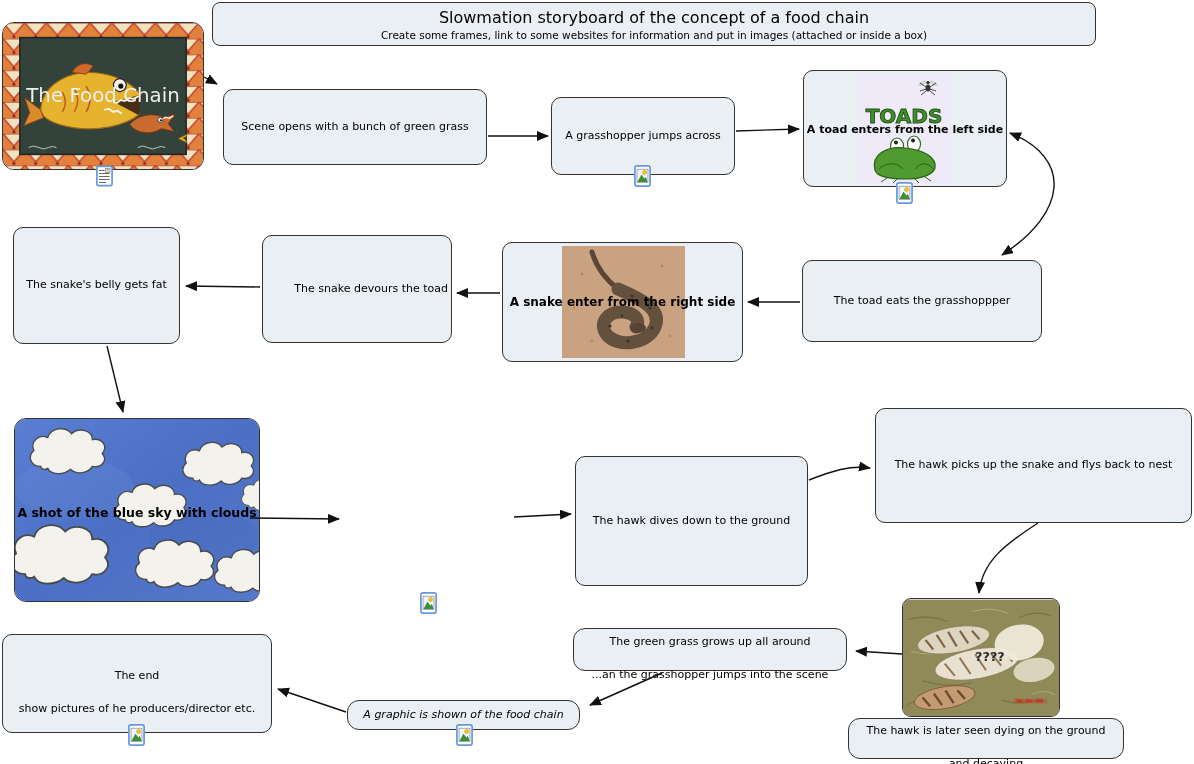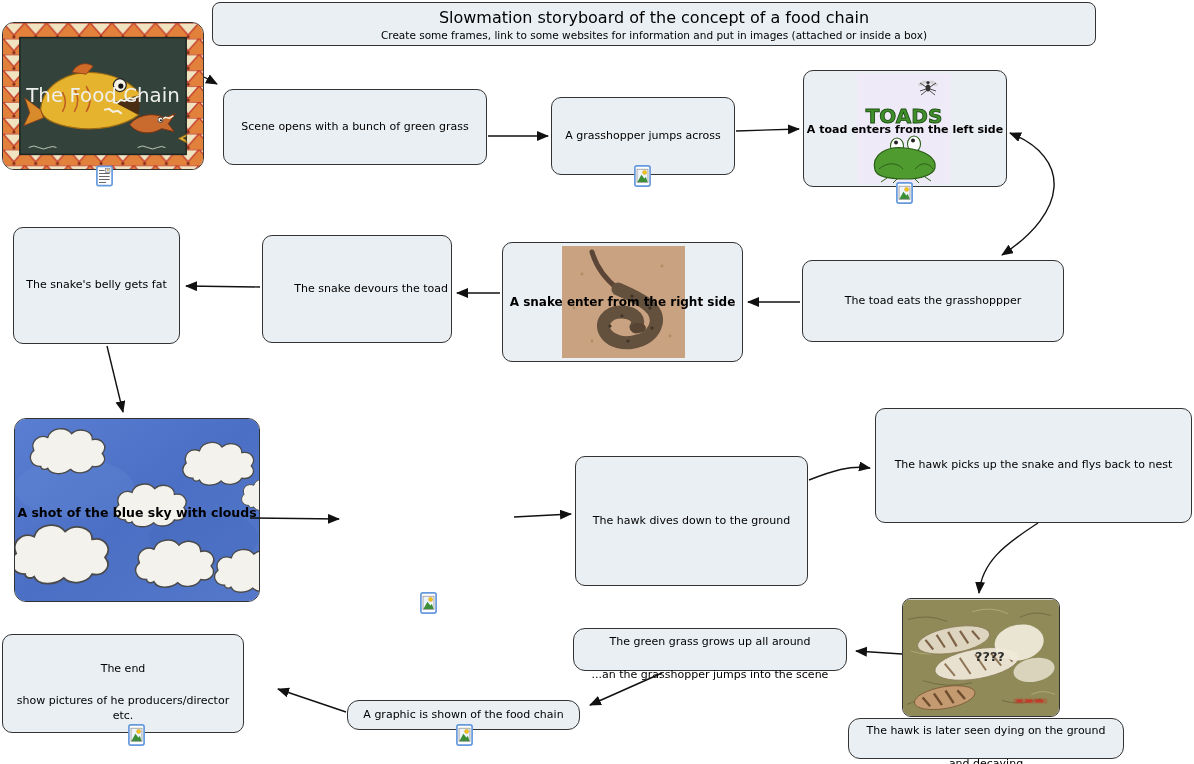--- a/index.html
+++ b/index.html
@@ -116,21 +116,21 @@
         <circle cx="39" cy="68.5" r="2" fill="#222"></circle>
           <circle cx="56" cy="66.5" r="2" fill="#222"></circle>
         <path d="M18 96 C 14 80 30 72 48 74 C 68 76 80 84 78 94 C 76 101 64 105 48 105 C 32 105 20 103 18 96 Z" fill="#4f9b30" stroke="#2c6018" stroke-width="1.2"></path>
         <path d="M22 95 C 30 88 40 88 46 95 M58 95 C 64 88 71 88 76 95" stroke="#2c6018" stroke-width="1" fill="none"></path>
         <path d="M30 104 l-6 4 M40 105 l-4 4 M58 105 l4 4 M68 103 l6 4" stroke="#2c6018" stroke-width="1" fill="none"></path>
       </g>
     </svg>
     <span class="overlay-label" style="top:52px;font-size:11px;">A toad enters from the left side</span>
   </div>
 
-  <div class="node" style="left:802px;top:260px;width:262px;height:82px;">
+  <div class="node" style="left:802px;top:260px;width:240px;height:82px;">
     <span class="t">The toad eats the grasshoppper</span>
   </div>
 
   <div class="node" style="left:502px;top:242px;width:241px;height:120px;">
     <svg viewBox="0 0 123 112" width="123" height="112" style="position:absolute;left:59px;top:3px;">
       <rect width="123" height="112" fill="#c9a381"></rect>
       <g fill="#b08a62">
           <circle cx="20" cy="28" r="1.4"></circle>
           <circle cx="100" cy="20" r="1.4"></circle>
           <circle cx="30" cy="95" r="1.4"></circle>
@@ -255,25 +255,25 @@
     </span>
   </div>
 
   <div class="node lines2" style="left:573px;top:628px;width:274px;height:43px;border-radius:12px;">
     <span class="t">
       <div>The green grass grows up all around</div>
       <div>...an the grasshopper jumps into the scene</div>
     </span>
   </div>
 
-  <div class="node" style="left:347px;top:700px;width:233px;height:30px;border-radius:12px;">
+  <div class="node" style="left:347px;top:700px;width:233px;height:30px;border-radius:12px;font-style:italic;">
     <span class="t">A graphic is shown of the food chain</span>
   </div>
 
-  <div class="node lines2" style="left:2px;top:634px;width:242px;height:99px;">
+  <div class="node lines2" style="left:2px;top:634px;width:270px;height:99px;">
     <span class="t">
       <div>The end</div>
       <div>show pictures of he producers/director etc.</div>
     </span>
   </div>
 
   <svg class="arrows" viewBox="0 0 1194 764">
     <defs>
       <marker id="mE" markerUnits="userSpaceOnUse" markerWidth="14" markerHeight="12" refX="11" refY="5" orient="auto">
         <path d="M0,0 L12,5 L0,10 Z" fill="#111"></path>

